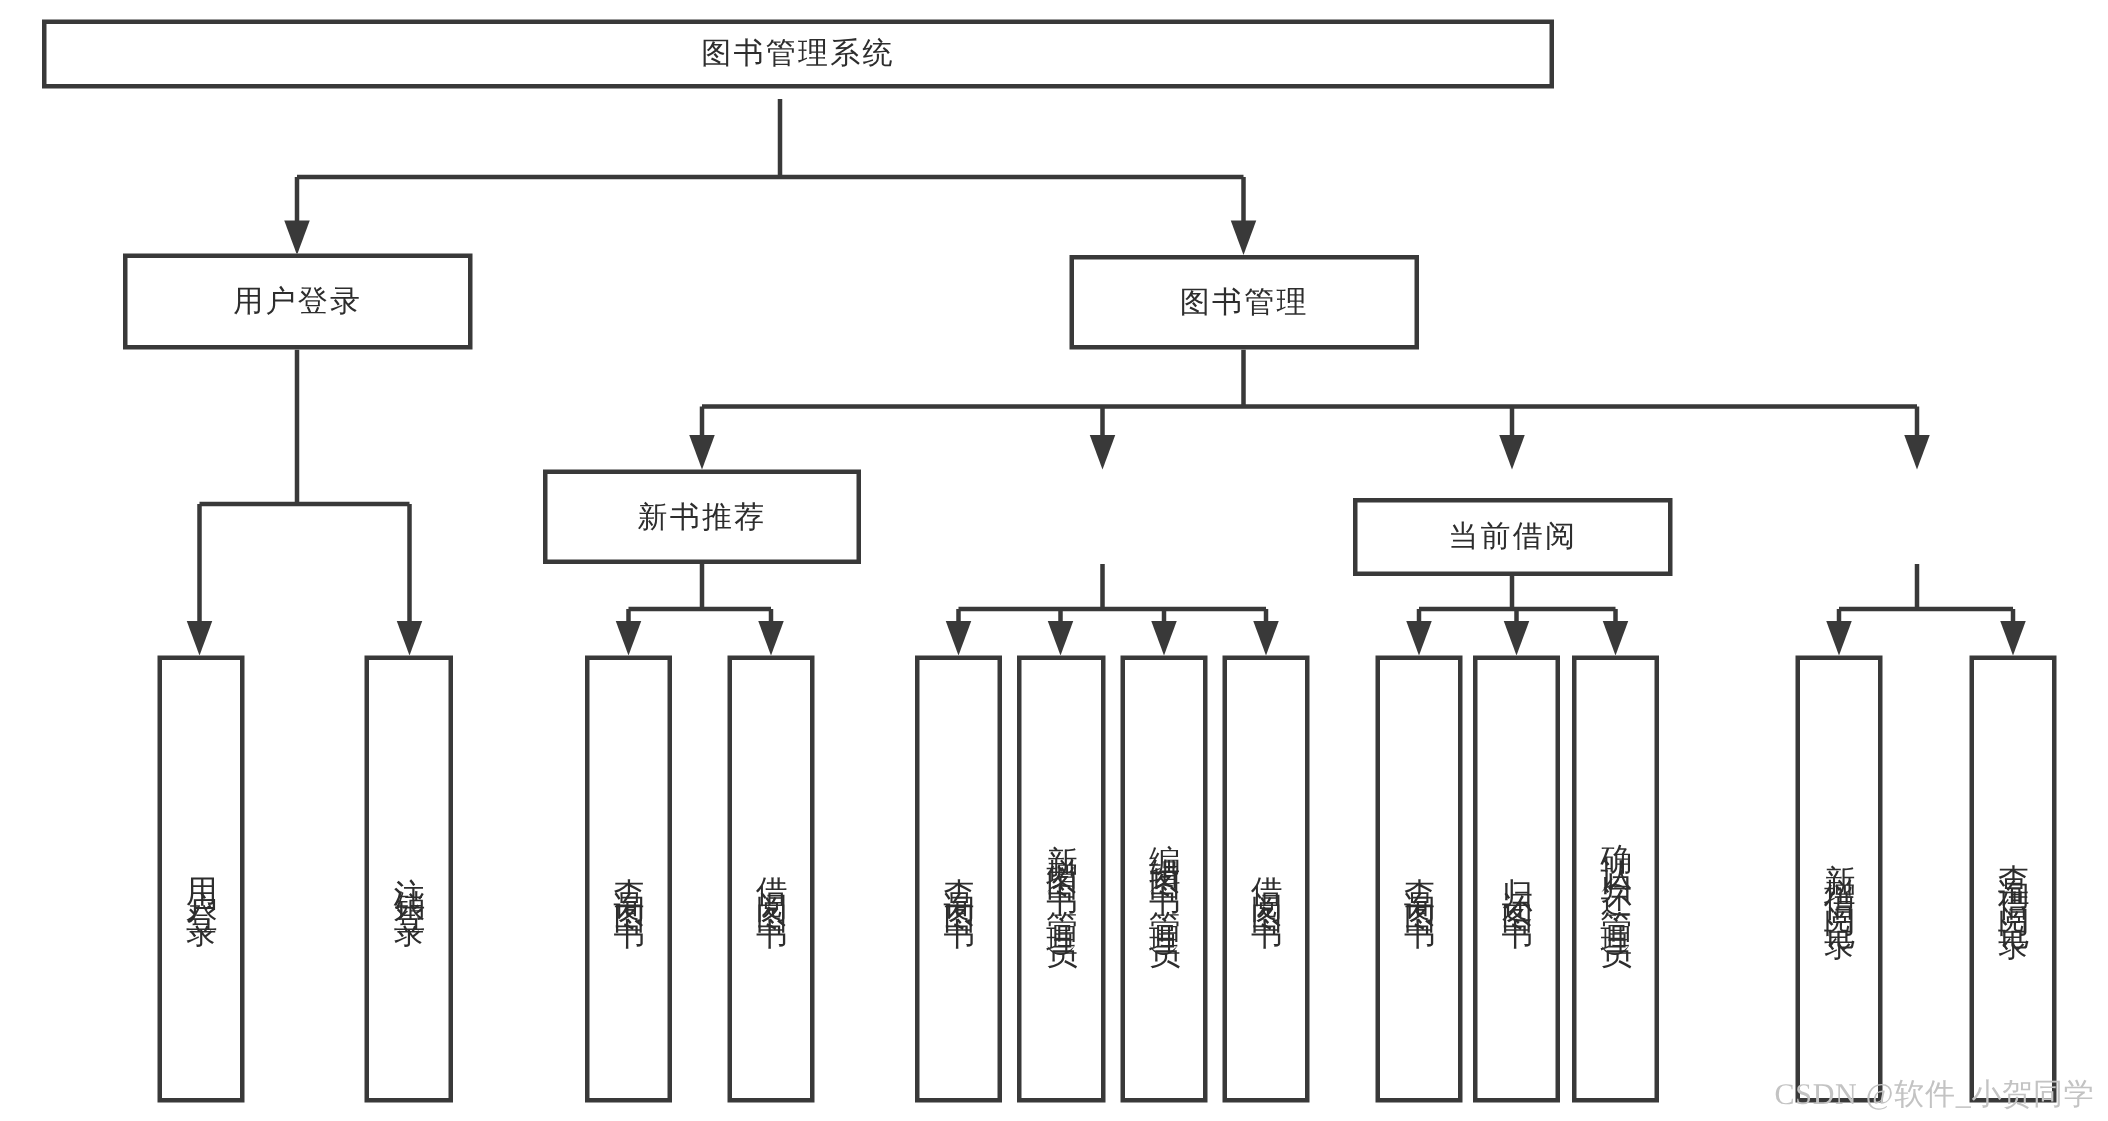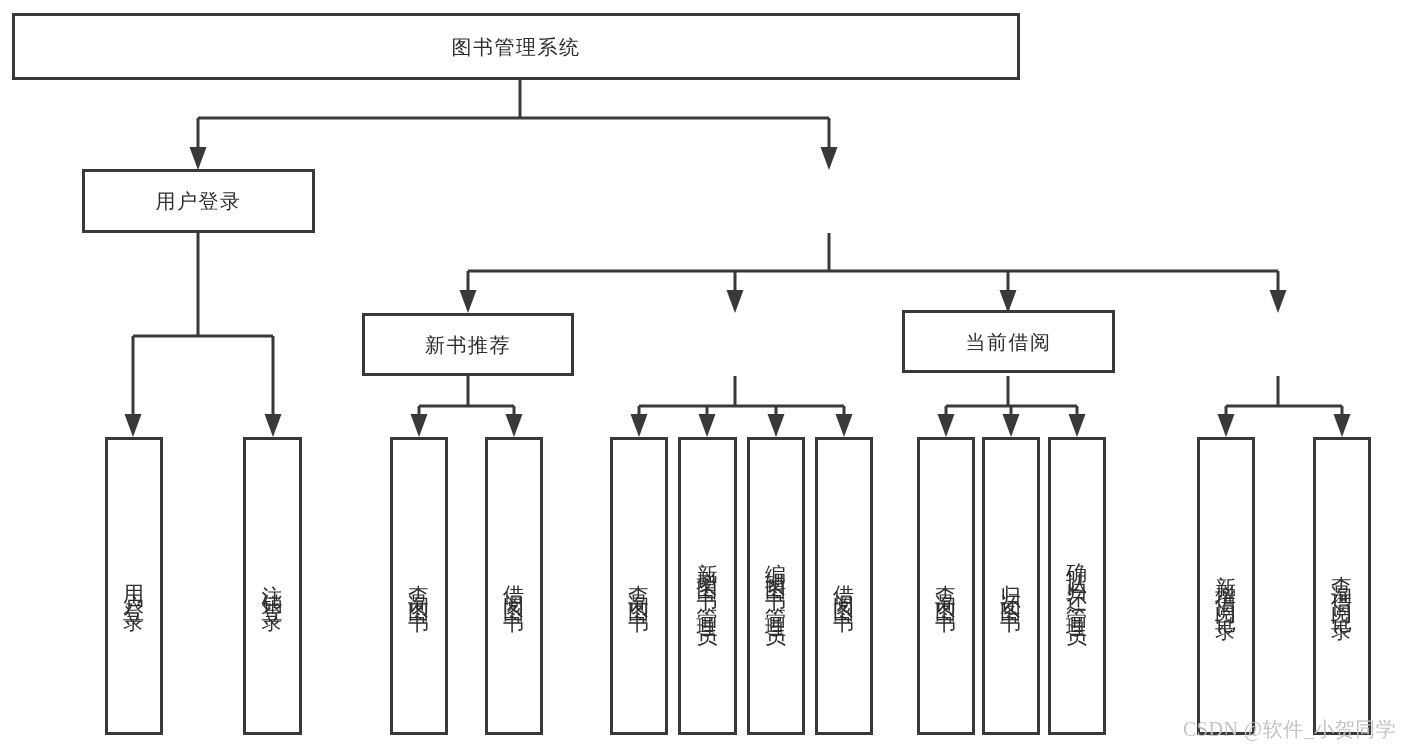--- a/index.html
+++ b/index.html
@@ -69,26 +69,27 @@
       <line x1="1011" y1="406" x2="1011" y2="419" stroke="#393939" stroke-width="3"></line>
       <polygon points="1002.5,414 1019.5,414 1011,437" fill="#393939"></polygon>
       <line x1="1077" y1="406" x2="1077" y2="419" stroke="#393939" stroke-width="3"></line>
       <polygon points="1068.5,414 1085.5,414 1077,437" fill="#393939"></polygon>
       <line x1="1226" y1="406" x2="1226" y2="419" stroke="#393939" stroke-width="3"></line>
       <polygon points="1217.5,414 1234.5,414 1226,437" fill="#393939"></polygon>
       <line x1="1342" y1="406" x2="1342" y2="419" stroke="#393939" stroke-width="3"></line>
       <polygon points="1333.5,414 1350.5,414 1342,437" fill="#393939"></polygon>
     </svg>
 
-  <div class="box h" style="left:12px;top:13px;width:1008px;height:67px">图书管理系统</div>
+  <div class="box h" style="left:28px;top:13px;width:1008px;height:46px">图书管理系统</div>
 
   <div class="box h" style="left:82px;top:169px;width:233px;height:64px">用户登录</div>
+  <div class="box h" style="left:713px;top:170px;width:233px;height:63px">图书管理</div>
 
   <div class="box h" style="left:362px;top:313px;width:212px;height:63px">新书推荐</div>
-  <div class="box h" style="left:902px;top:310px;width:213px;height:63px">当前借阅</div>
+  <div class="box h" style="left:902px;top:332px;width:213px;height:52px">当前借阅</div>
 
   <div class="box v" style="left:105px;top:437px;width:58px;height:298px">用户登录</div>
   <div class="box v" style="left:243px;top:437px;width:59px;height:298px">注销登录</div>
 
   <div class="box v" style="left:390px;top:437px;width:58px;height:298px">查询图书</div>
   <div class="box v" style="left:485px;top:437px;width:58px;height:298px">借阅图书</div>
 
   <div class="box v" style="left:610px;top:437px;width:58px;height:298px">查询图书</div>
   <div class="box v" style="left:678px;top:437px;width:59px;height:298px">新增图书（管理员）</div>
   <div class="box v" style="left:747px;top:437px;width:58px;height:298px">编辑图书（管理员）</div>

